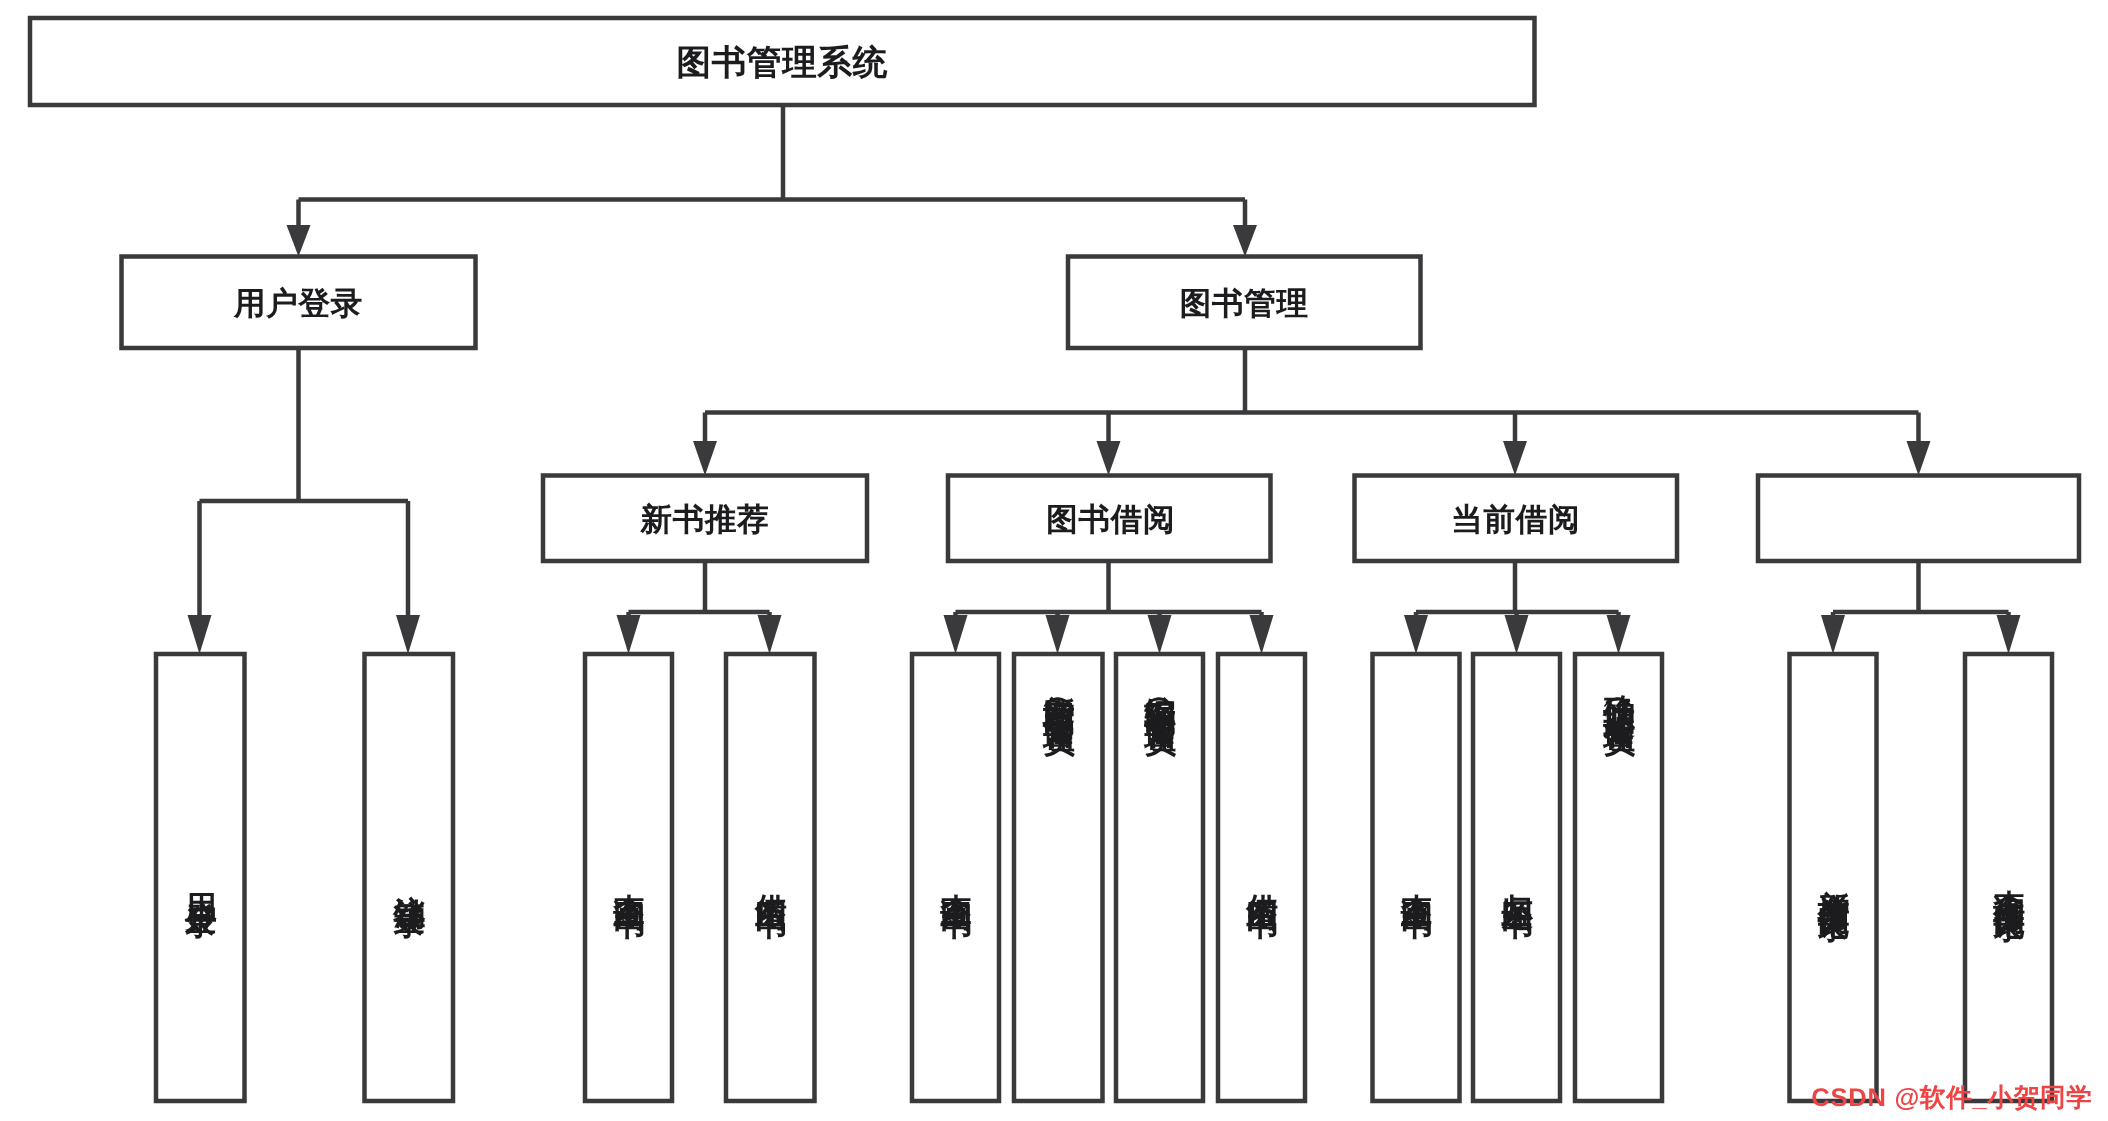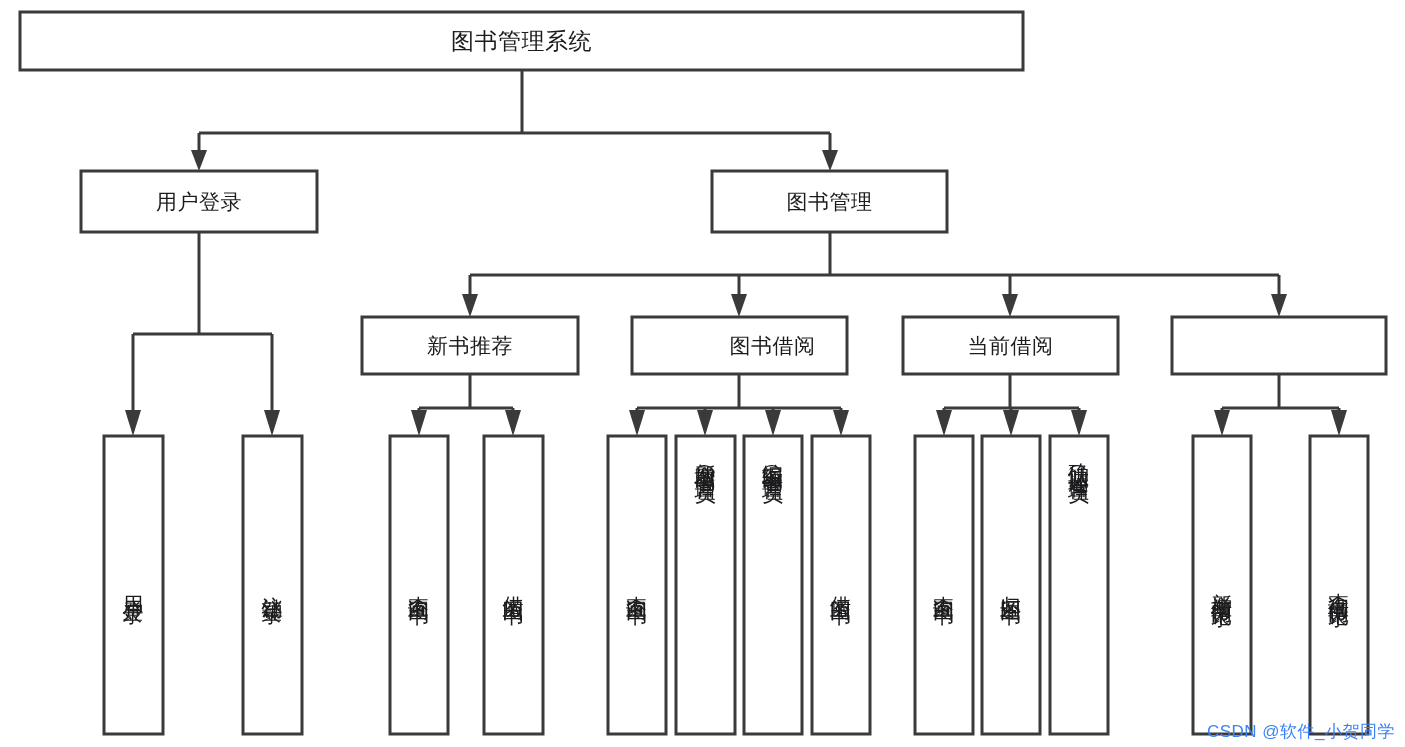--- a/index.html
+++ b/index.html
@@ -11,20 +11,21 @@
     width: 1405px;
     height: 747px;
     font-family: "Liberation Sans", "DejaVu Sans", sans-serif;
     overflow: hidden;
   }
   #diagram-root {
     position: relative;
     width: 1405px;
     height: 747px;
     background: #ffffff;
+    font-weight: bold;
   }
   svg.diagram-svg {
     position: absolute;
     top: 0;
     left: 0;
     width: 1405px;
     height: 747px;
   }
   .node-rect {
     fill: #ffffff;
@@ -66,21 +67,21 @@
     text-orientation: upright;
     letter-spacing: 3px;
     line-height: 1;
     white-space: nowrap;
   }
   .watermark {
     position: absolute;
     right: 10px;
     bottom: 4px;
     font-size: 17px;
-    color: #3b82f6;
+    color: #ef4444;
     letter-spacing: 0.5px;
     white-space: nowrap;
     pointer-events: none;
   }
 </style>
 </head>
 <body>
 
 <div id="diagram-root">
 
@@ -174,21 +175,21 @@
     <polygon class="arrow-head" points="1214,410 1230,410 1222,436"></polygon>
     <polygon class="arrow-head" points="1331,410 1347,410 1339,436"></polygon>
   </svg>
 
   <div class="node-label-h" style="left:20px; top:12px; width:1003px; height:58px; font-size:23px;">图书管理系统</div>
 
   <div class="node-label-h" style="left:81px; top:171px; width:236px; height:61px;">用户登录</div>
   <div class="node-label-h" style="left:362px; top:317px; width:216px; height:57px;">新书推荐</div>
 
   <div class="node-label-h" style="left:712px; top:171px; width:235px; height:61px;">图书管理</div>
-  <div class="node-label-h" style="left:632px; top:317px; width:215px; height:57px;padding-left:33px;">图书借阅</div>
+  <div class="node-label-h" style="left:600px; top:317px; width:215px; height:57px;padding-left:33px;">图书借阅</div>
   <div class="node-label-h" style="left:903px; top:317px; width:215px; height:57px;text-align:right;">当前借阅</div>
 
   <div class="node-label-v" style="left:104px; top:436px; width:59px; height:298px;">
     <span>用户登录</span>
   </div>
   <div class="node-label-v" style="left:243px; top:436px; width:59px; height:298px;">
     <span>注销登录</span>
   </div>
 
   <div class="node-label-v" style="left:390px; top:436px; width:58px; height:298px;">

